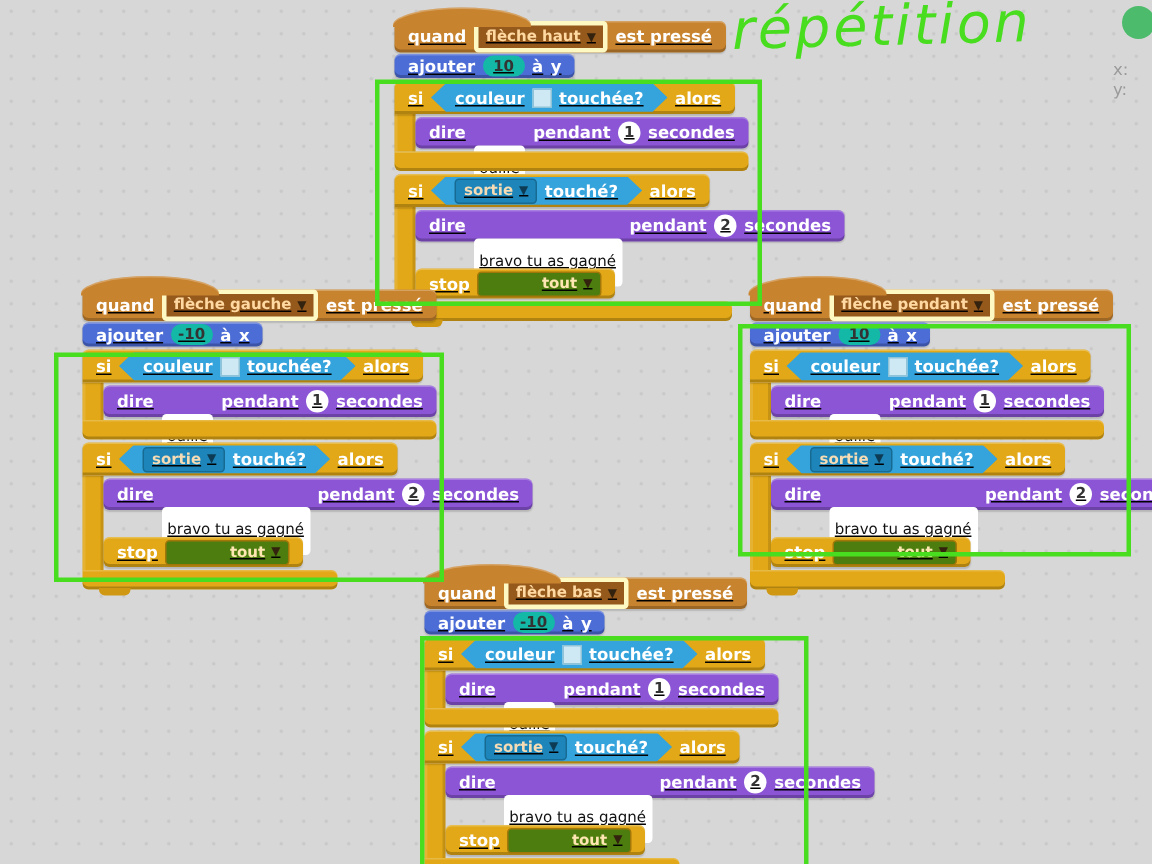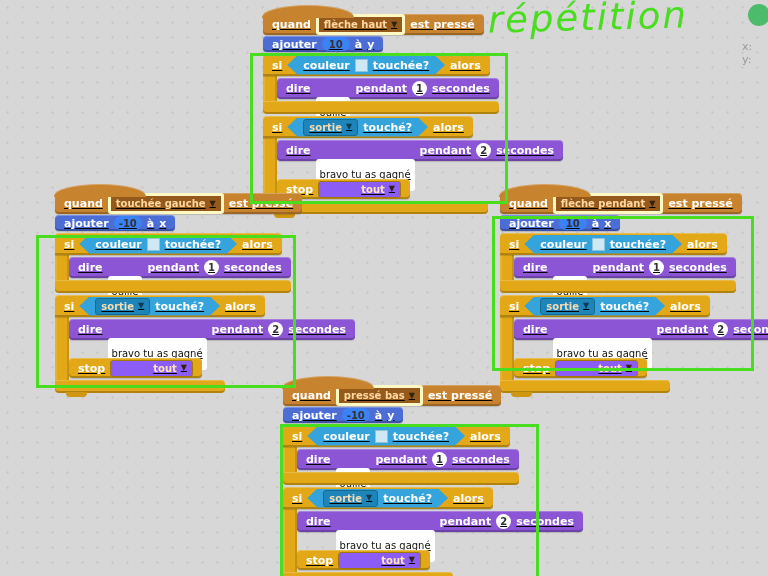--- a/index.html
+++ b/index.html
@@ -37,24 +37,24 @@
   .arm-end{align-self:auto; width:170px;}
   .arm-end::after{content:""; position:absolute; left:11px; bottom:-4px; width:21px; height:5px;
     background:#cf9712; border-radius:0 0 4px 4px;}
   .looks{background:#8b55d6;}
   .stopblk{background:#e2a817; margin-top:18px; height:20px;}
   
   .dd{display:inline-flex; align-items:center; gap:4px; height:15px; padding:0 5px;
       border-radius:3px; font-size:10px; font-weight:bold;}
   .dd-events{background:#96591c; border:3px solid #fef9c3; color:#ffd9a1;}
   .dd-sense{background:#1d85ba; border:1px solid #176a92; color:#f6dcb4;}
-  .dd-ctrl{background:#8b5cf6; border:1px solid #a2770a; color:#ffe7b3;padding-left:42px;}
+  .dd-ctrl{background:#4d7c0f; border:1px solid #a2770a; color:#ffe7b3;padding-left:42px;}
   .arr{font-size:8px; line-height:1; color:#33220e;}
   .dd-sense .arr{color:#0d3b54;}
-  .pill{background:#3b82f6; color:#333; border-radius:9px; min-width:18px; height:14px;
+  .pill{background:#14b8a6; color:#333; border-radius:9px; min-width:18px; height:14px;
         display:inline-flex; align-items:center; justify-content:center; padding:0 5px; font-size:10px;}
   .hex{display:inline-flex; align-items:center; gap:5px; height:19px; padding:0 16px;
        background:#35a3dc; color:#fff; font-size:11px; font-weight:bold;
        clip-path:polygon(0 50%, 10px 0, calc(100% - 10px) 0, 100% 50%, calc(100% - 10px) 100%, 10px 100%);}
   .swatch{width:11px; height:11px; background:#cfe9f4; border:1px solid #8fc3d8; display:inline-block;}
   .field{background:#fff; color:#111; border-radius:3px; height:32px; padding:0 4px;
          display:inline-flex; align-items:center; font-size:10px; font-weight:normal;margin-top:48px;}
   .circle{background:#fff; color:#333; width:15px; height:15px; border-radius:50%;
           display:inline-flex; align-items:center; justify-content:center; font-size:10px;}
   
@@ -141,21 +141,21 @@
         </div>
       </div>
       <div class="if-arm arm-end" style="width:225px"></div>
     </div>
   </div>
 
   <div class="script" style="left:55px; top:184px;">
     <div class="blk hat">
       <span>quand</span>
       <span class="dd dd-events">
-        <span>touchée gauche</span>
+        <span>flèche gauche</span>
         <span class="arr">▼</span>
       </span>
       <span>est pressé</span>
     </div>
     <div class="blk motion">
       <span>ajouter</span>
       <span class="pill">-10</span>
       <span>à</span>
       <span>x</span>
     </div>
@@ -289,21 +289,21 @@
         </div>
       </div>
       <div class="if-arm arm-end"></div>
     </div>
   </div>
 
   <div class="script" style="left:283px; top:376px;">
     <div class="blk hat">
       <span>quand</span>
       <span class="dd dd-events">
-        <span>pressé bas</span>
+        <span>flèche bas</span>
         <span class="arr">▼</span>
       </span>
       <span>est pressé</span>
     </div>
     <div class="blk motion">
       <span>ajouter</span>
       <span class="pill">-10</span>
       <span>à</span>
       <span>y</span>
     </div>

